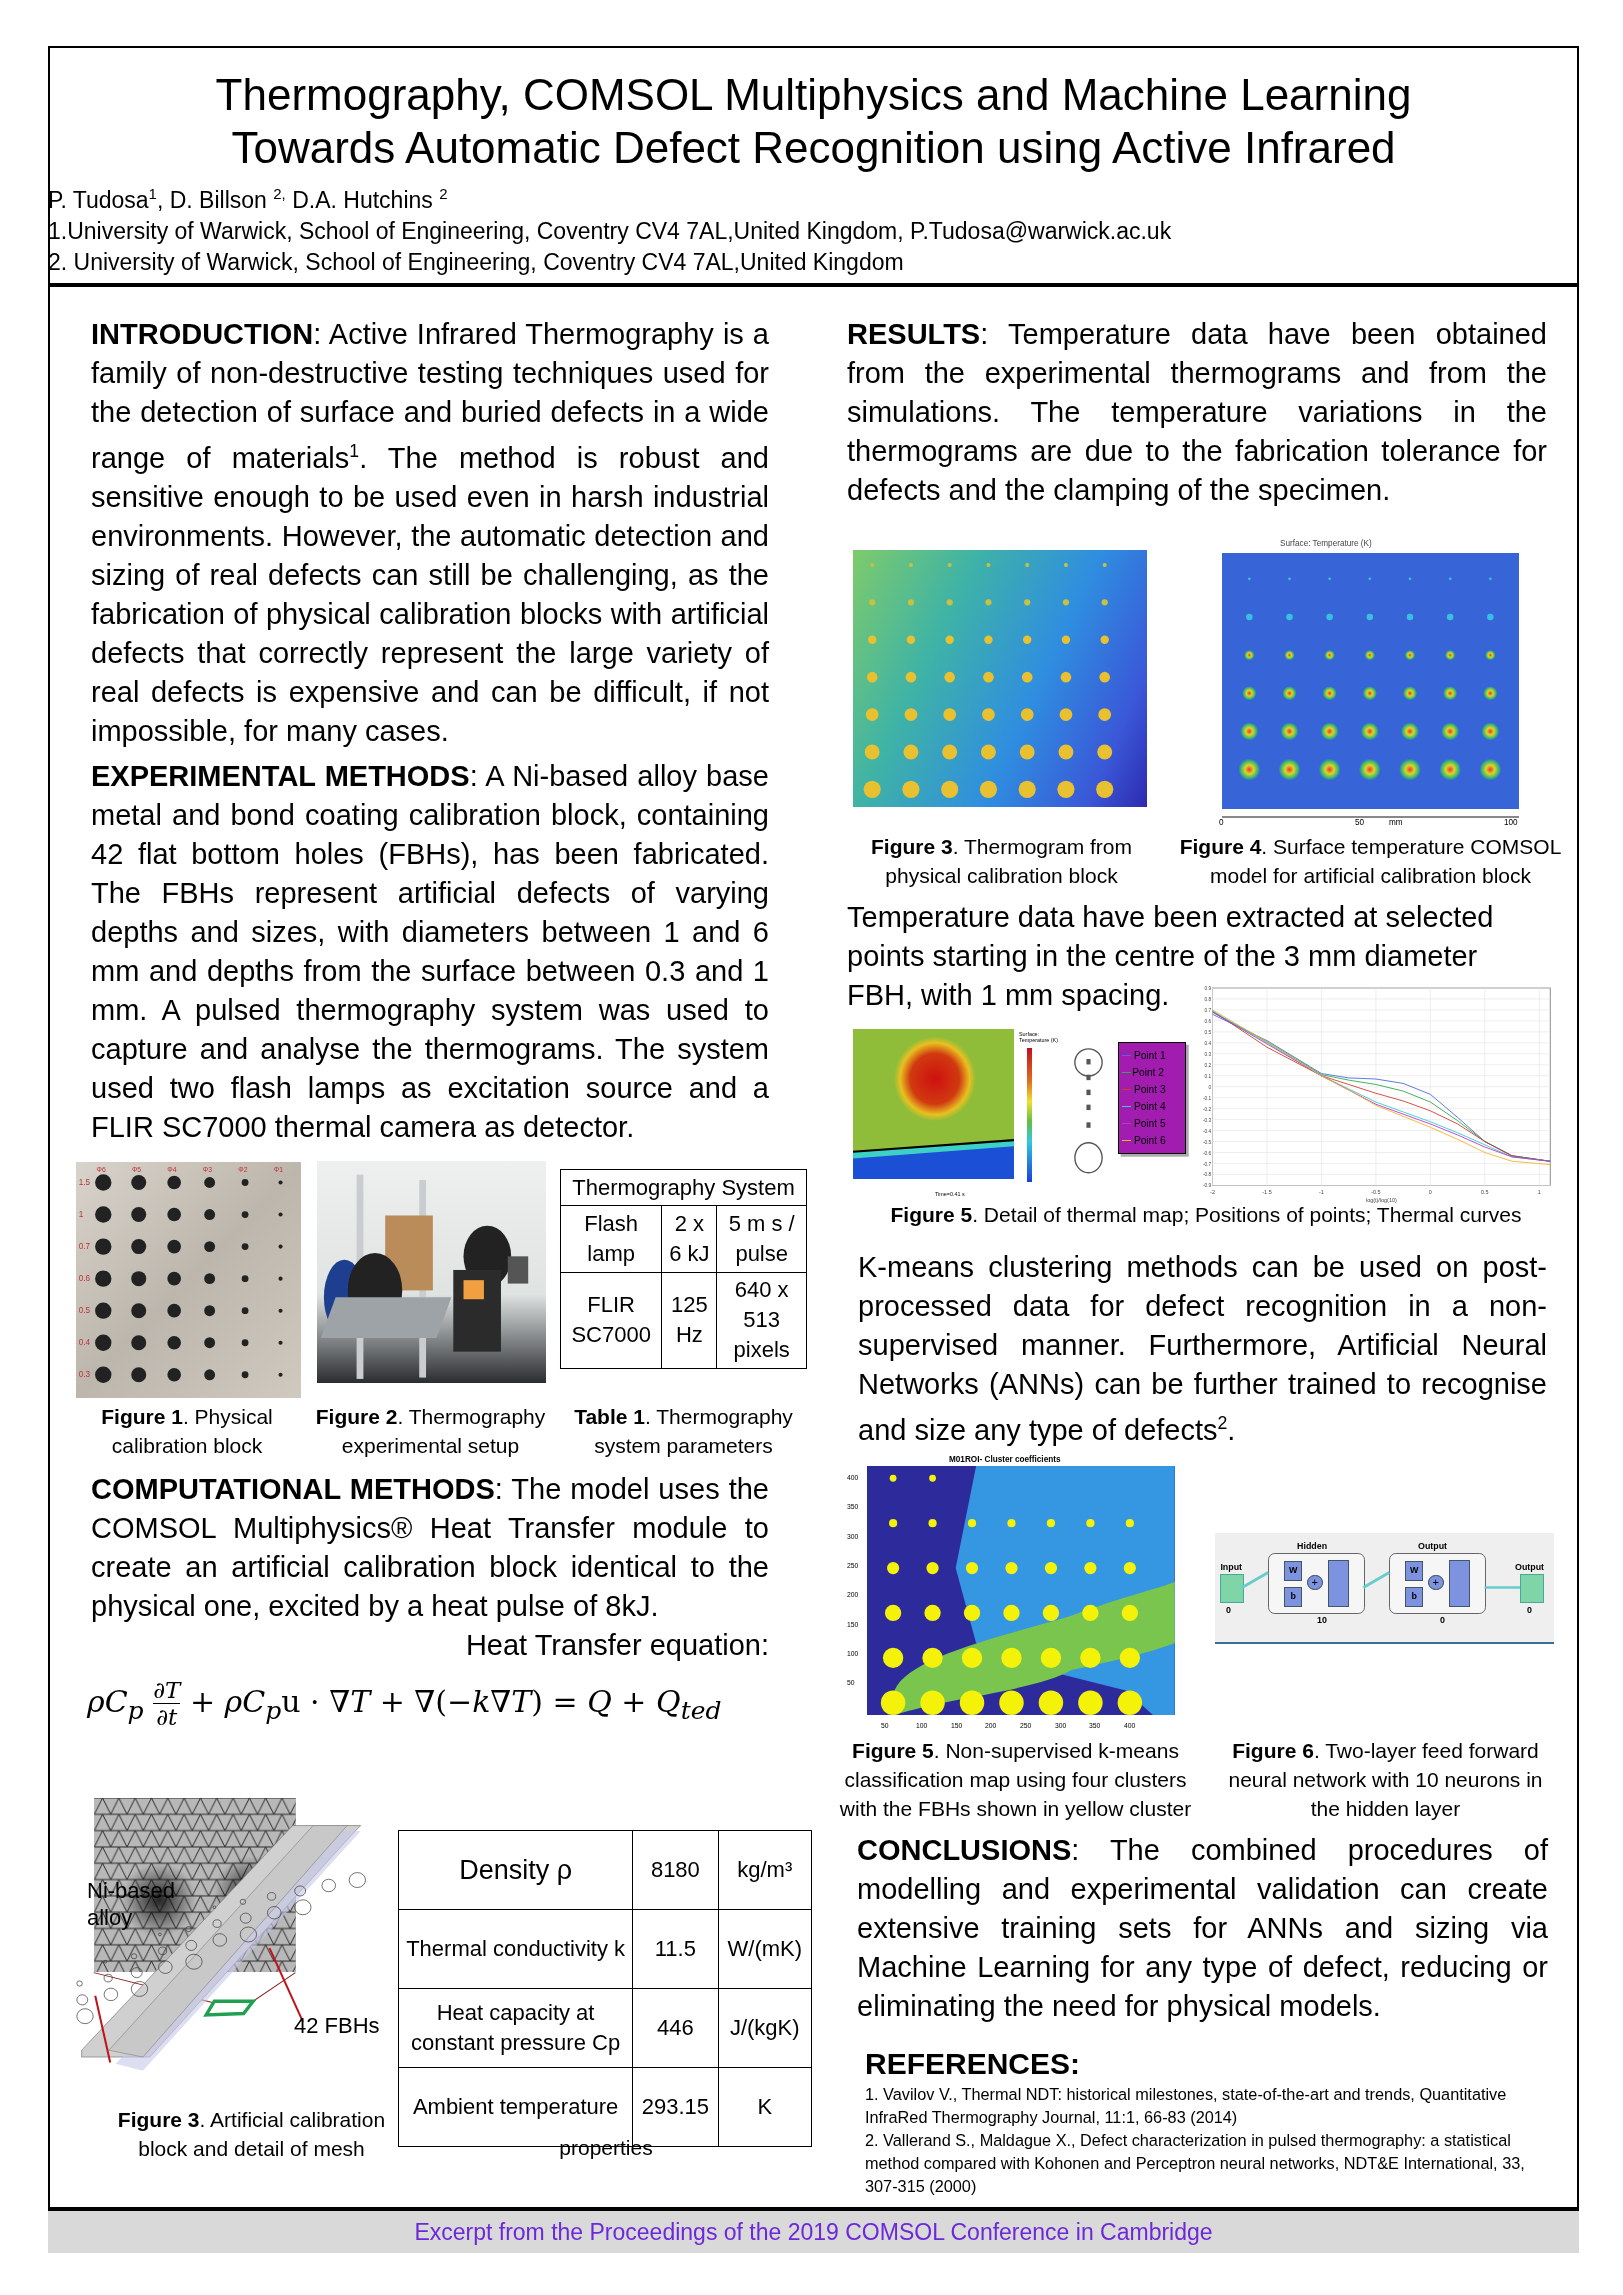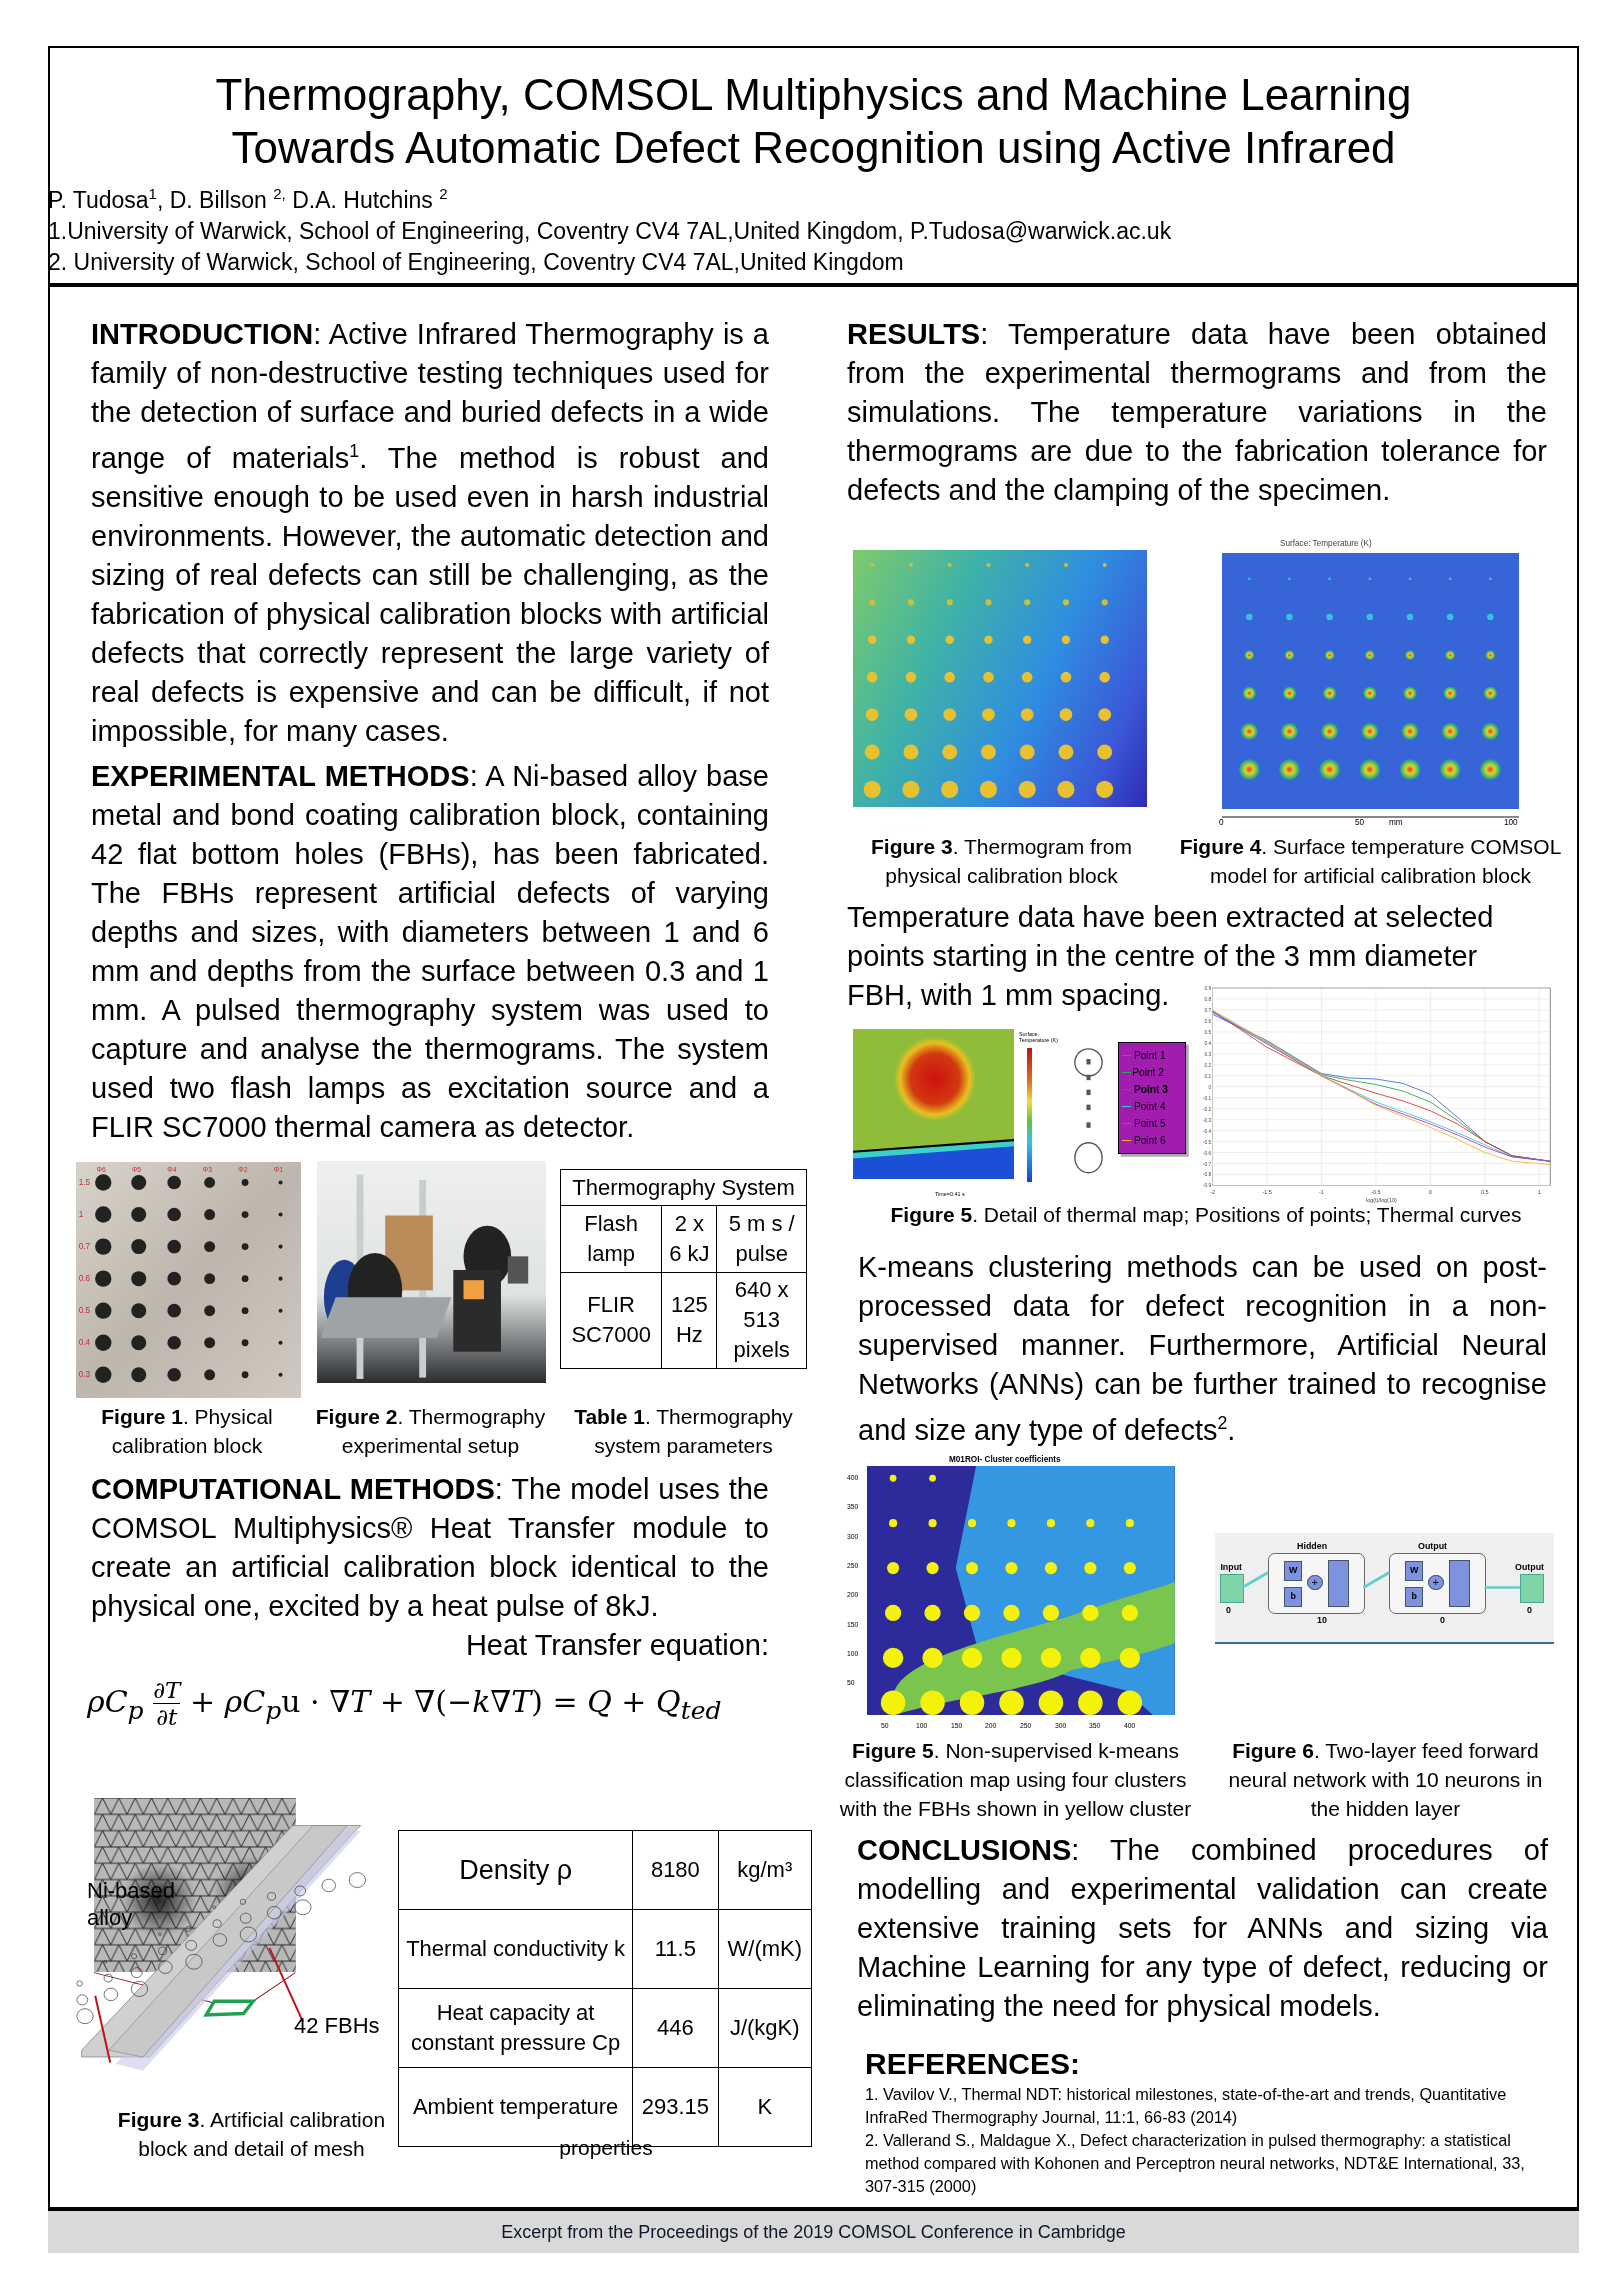--- a/index.html
+++ b/index.html
@@ -1,21 +1,21 @@
 <!DOCTYPE html>
 <html style="font-size:11px"><head>
 <meta charset="utf-8">
 <style>
   html,body{margin:0;padding:0;background:#fff;}
   body{width:1624px;height:2295px;position:relative;font-family:"Liberation Sans","DejaVu Sans",sans-serif;color:#000;overflow:hidden;}
   .frame{position:absolute;left:48px;top:46px;width:1531px;height:2163px;border:2px solid #000;box-sizing:border-box;}
   .hdr-rule{position:absolute;left:48px;top:283px;width:1531px;height:4.1px;background:#000;}
   .footer-rule{position:absolute;left:48px;top:2207px;width:1531px;height:4.1px;background:#000;}
   .footer{position:absolute;left:48px;top:2211px;width:1531px;height:42px;background:#d9d9d9;display:flex;align-items:center;justify-content:center;}
-  .footer span{color:#0f172a;font-size:18px;}
+  .footer span{color:#6d28d9;font-size:23px;}
   .title{position:absolute;left:48px;top:68px;width:1531px;text-align:center;font-size:44px;line-height:53px;}
   .authors{position:absolute;left:48px;top:178px;width:1493px;text-align:left;font-size:23px;line-height:31px;}
   .authors sup{font-size:15px;}
   .col-text{font-size:29px;line-height:39px;text-align:justify;}
   .col-text b{font-weight:bold;}
   .sec{position:absolute;}
   .cap{font-size:21px;line-height:29px;text-align:center;position:absolute;}
   .cap b{font-weight:bold;}
   table.sys{border-collapse:collapse;position:absolute;font-size:22px;text-align:center;}
   table.sys td{border:1.4px solid #000;padding:2.7px 4.1px;line-height:30px;}
@@ -436,21 +436,21 @@
 </svg>
 <div style="position:absolute;left:1118px;top:1042px;width:61px;border:1.4px solid #000;background:#a21caf;padding:4.1px 2.7px;box-shadow:2.7px 2.7px 0 #aaa;" id="legend-box">
     <div style="font-size: 10.2px; line-height: 17px; display: flex; align-items: center; gap: 2.7px;">
       <span style="display: inline-block; width: 9.5px; height: 1.4px; background: rgb(74, 107, 214);"></span>
       <span>Point 1</span>
     </div>
     <div style="font-size: 10.2px; line-height: 17px; display: flex; align-items: center; gap: 1px;">
       <span style="display: inline-block; width: 9.5px; height: 1.4px; background: rgb(46, 168, 74);"></span>
       <span>Point 2</span>
     </div>
-    <div style="font-size: 10.2px; line-height: 17px; display: flex; align-items: center; gap: 2.7px; font-weight: bold;">
+    <div style="font-size: 10.2px; line-height: 17px; display: flex; align-items: center; gap: 2.7px;">
       <span style="display: inline-block; width: 9.5px; height: 1.4px; background: rgb(211, 58, 44);"></span>
       <span>Point 3</span>
     </div>
     <div style="font-size: 10.2px; line-height: 17px; display: flex; align-items: center; gap: 2.7px;">
       <span style="display: inline-block; width: 9.5px; height: 1.4px; background: rgb(54, 201, 214);"></span>
       <span>Point 4</span>
     </div>
     <div style="font-size: 10.2px; line-height: 17px; display: flex; align-items: center; gap: 2.7px;">
       <span style="display: inline-block; width: 9.5px; height: 1.4px; background: rgb(177, 59, 198);"></span>
       <span>Point 5</span>

